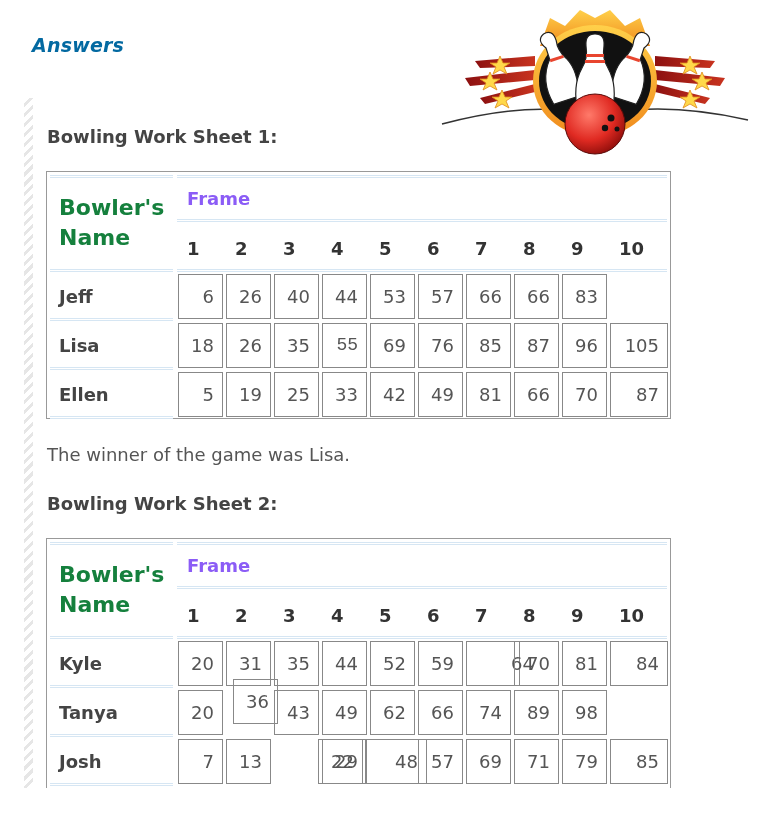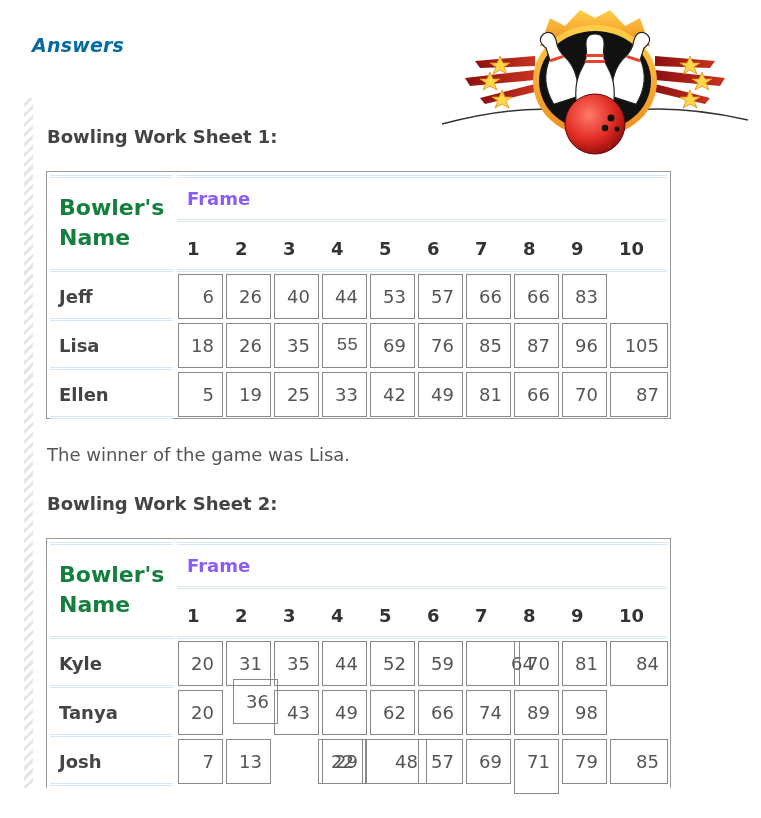--- a/index.html
+++ b/index.html
@@ -233,17 +233,17 @@
   <div class="hline" style="left:3px; top:195px; width:123px;"></div>
 
   <div class="player-name" style="left:12px; top:212px;">Josh</div>
   <div class="score-cell" style="left:131px; top:200px; width:45px; height:45px; line-height:43px;">7</div>
   <div class="score-cell" style="left:179px; top:200px; width:45px; height:45px; line-height:43px;">13</div>
   <div class="score-cell" style="left:227px; top:200px; width:45px; height:45px; line-height:43px;margin-left:44px;">22</div>
   <div class="score-cell" style="left:275px; top:200px; width:45px; height:45px; line-height:43px;">29</div>
   <div class="score-cell" style="left:318px; top:200px; width:62px; height:45px; line-height:43px;padding-left:28px;">48</div>
   <div class="score-cell" style="left:371px; top:200px; width:45px; height:45px; line-height:43px;">57</div>
   <div class="score-cell" style="left:419px; top:200px; width:45px; height:45px; line-height:43px;">69</div>
-  <div class="score-cell" style="left:467px; top:200px; width:45px; height:55px; line-height:43px;">71</div>
+  <div class="score-cell" style="left:467px; top:200px; width:45px; height:45px; line-height:43px;">71</div>
   <div class="score-cell" style="left:515px; top:200px; width:45px; height:45px; line-height:43px;">79</div>
   <div class="score-cell" style="left:563px; top:200px; width:58px; height:45px; line-height:43px;">85</div>
   <div class="hline" style="left:3px; top:244px; width:123px;"></div>
 </div>
 
 </body></html>

